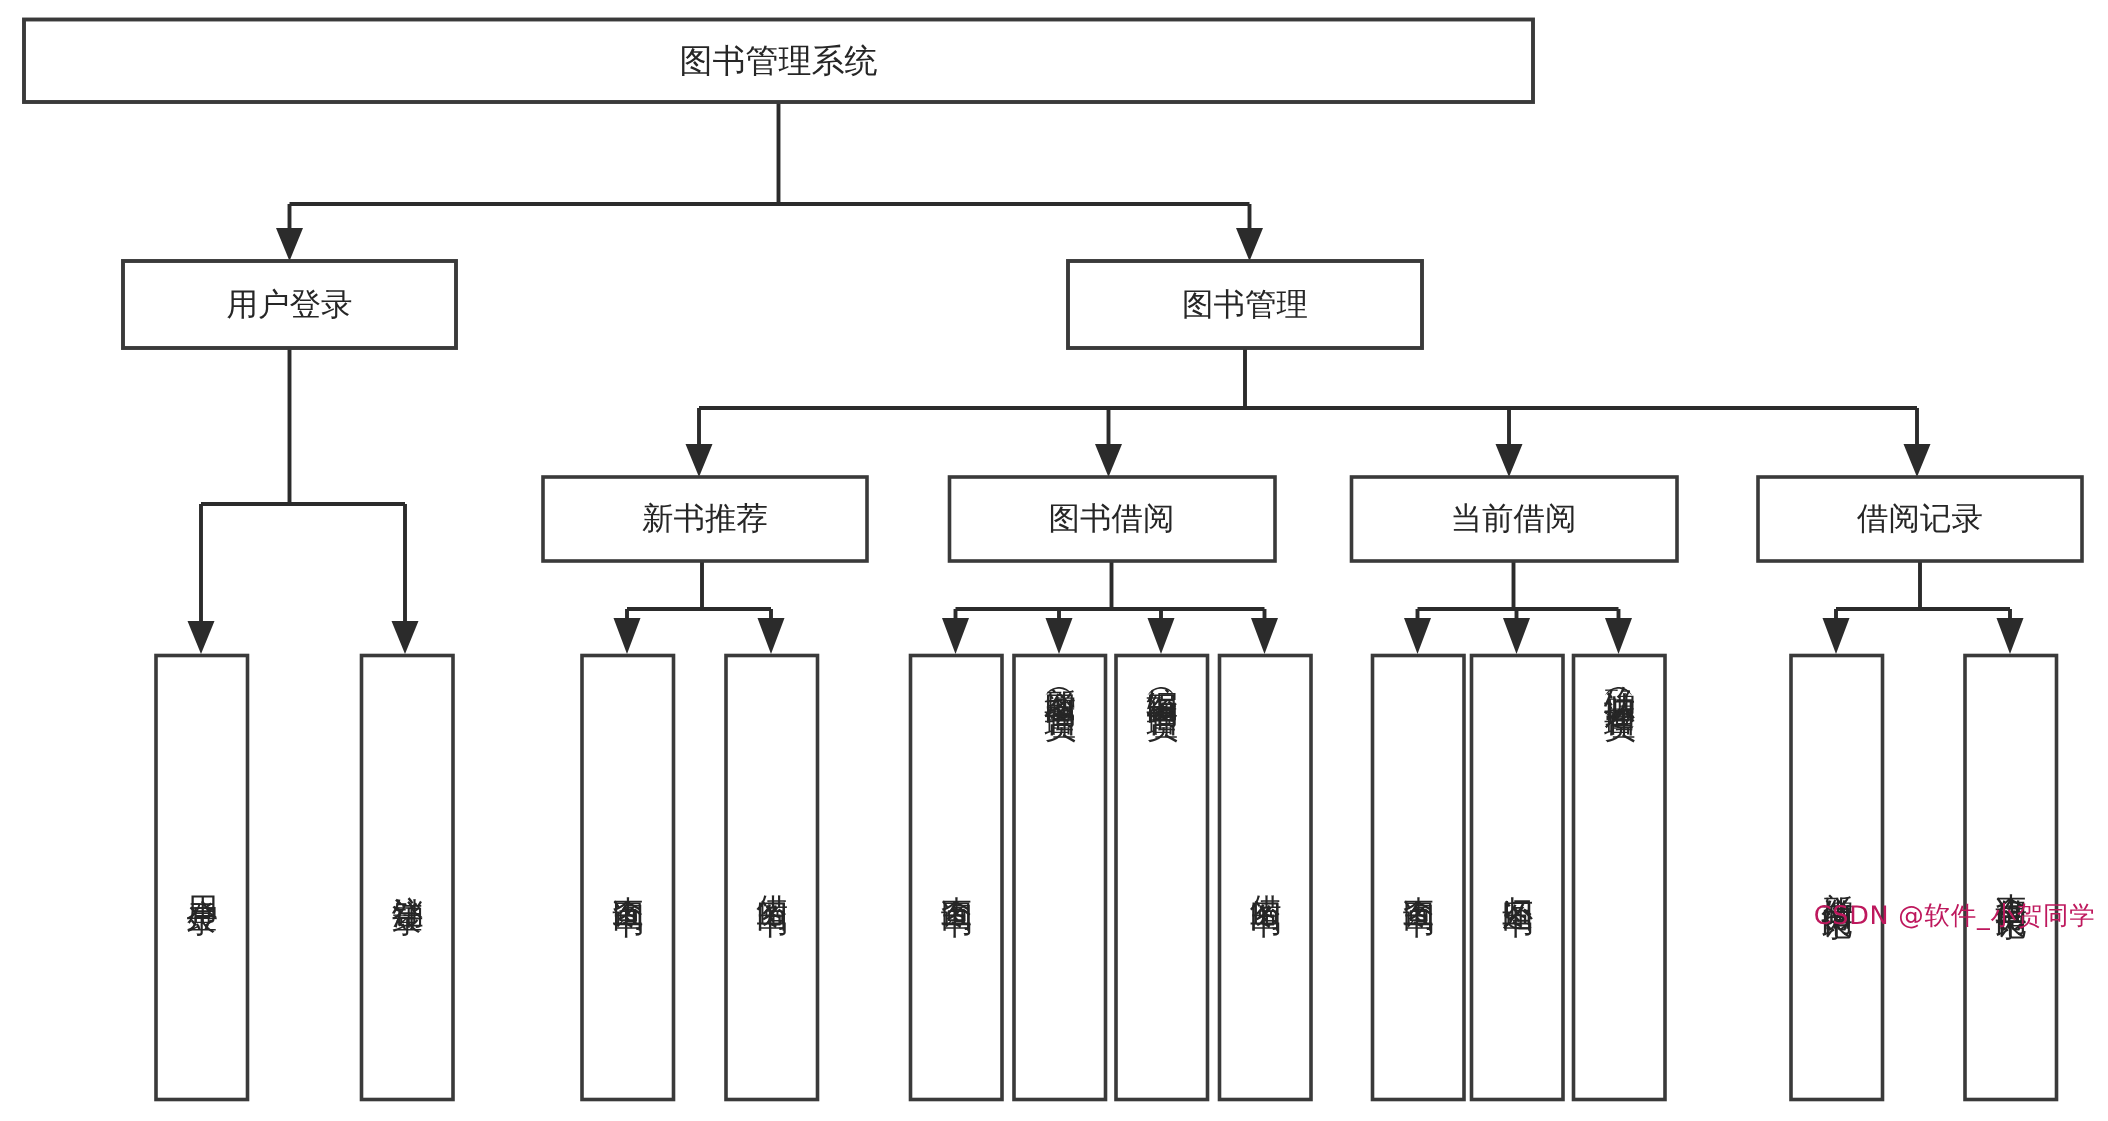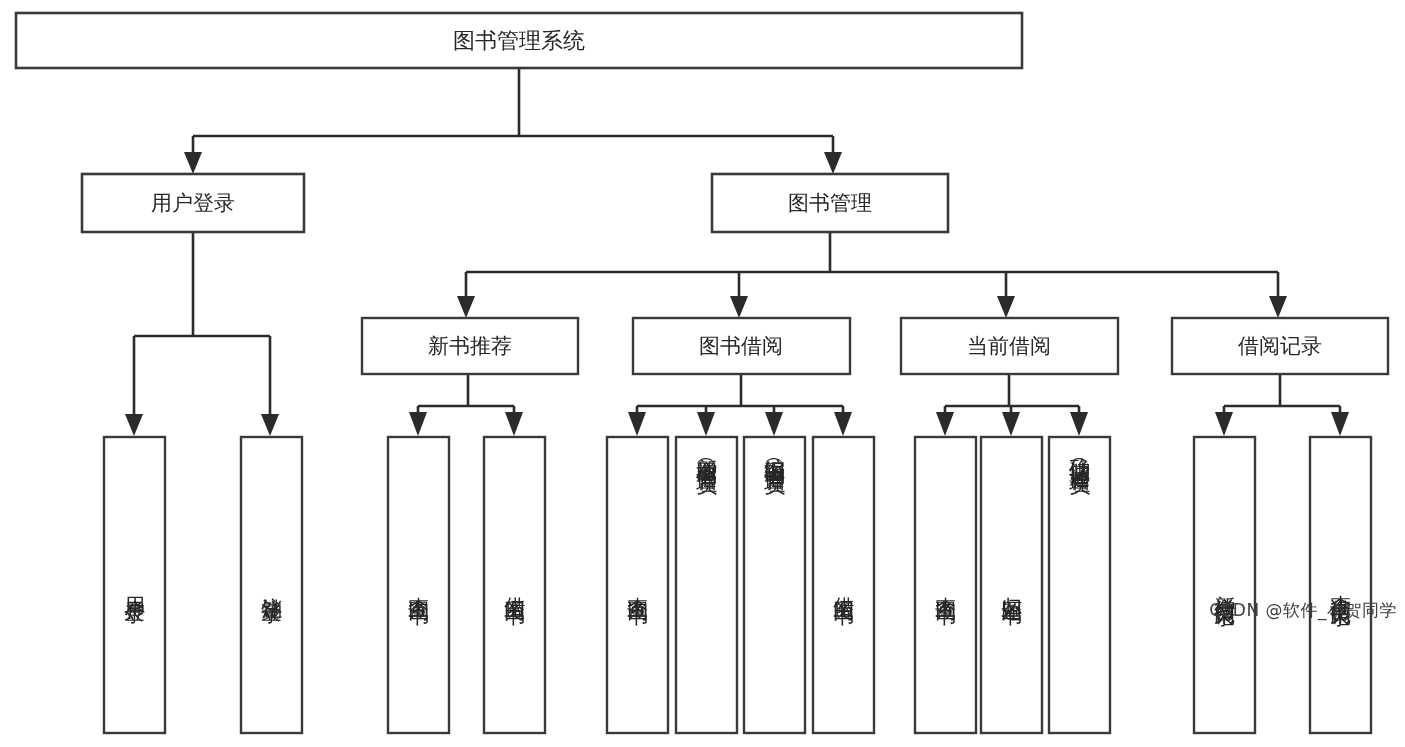--- a/index.html
+++ b/index.html
@@ -79,21 +79,21 @@
     color: #262626;
     letter-spacing: 2.5px;
     white-space: nowrap;
   }
   #watermark {
     position: absolute;
     right: 8px;
     bottom: 4px;
     font-family: "DejaVu Sans", "Liberation Sans", sans-serif;
     font-size: 17px;
-    color: #404040;
+    color: #be185d;
     letter-spacing: 0.5px;
     white-space: nowrap;
   }
 </style>
 </head>
 <body>
 
 <div id="diagram-root">
 
   <svg id="flow" viewBox="0 0 1405 747" xmlns="http://www.w3.org/2000/svg">

